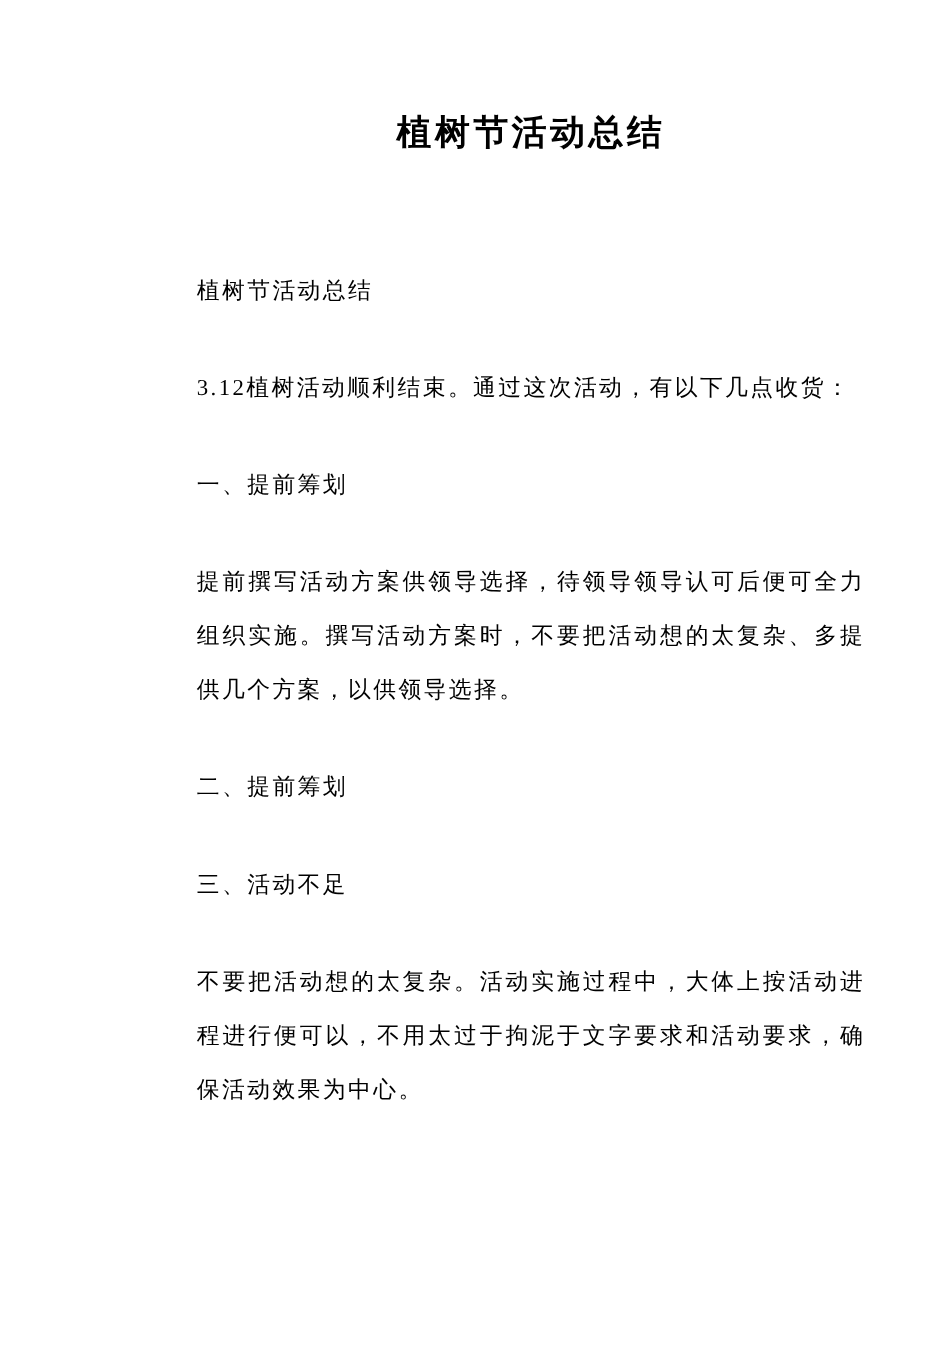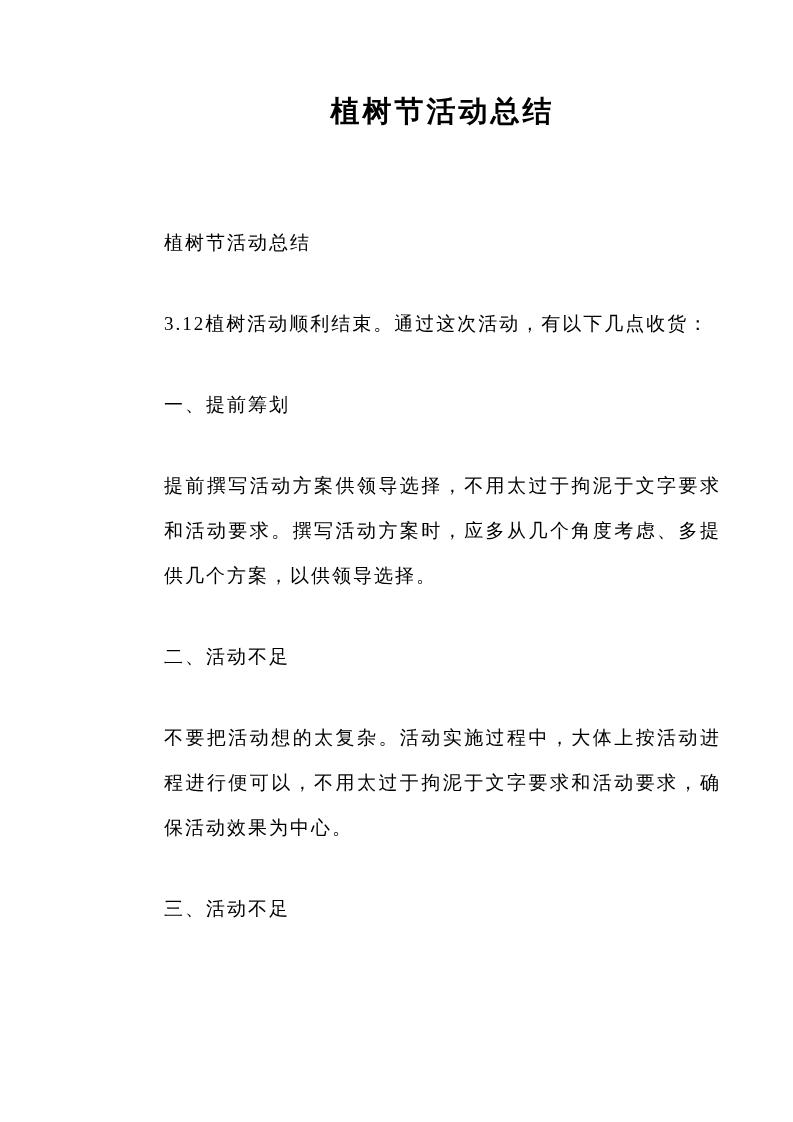--- a/index.html
+++ b/index.html
@@ -55,19 +55,19 @@
 <body>
 
 <div class="page">
 
   <div class="doc-title">植树节活动总结</div>
 
   <div class="content">
     <p class="block">植树节活动总结</p>
     <p class="block">3.12植树活动顺利结束。通过这次活动，有以下几点收货：</p>
     <p class="block">一、提前筹划</p>
-    <p class="block">提前撰写活动方案供领导选择，不用太过于拘泥于文字要求和活动要求。撰写活动方案时，应多从几个角度考虑、多提供几个方案，以供领导选择。</p>
-    <p class="block">二、活动不足</p>
+    <p class="block">提前撰写活动方案供领导选择，待领导领导认可后便可全力组织实施。撰写活动方案时，不要把活动想的太复杂、多提供几个方案，以供领导选择。</p>
+    <p class="block">二、提前筹划</p>
+    <p class="block">三、活动不足</p>
     <p class="block">不要把活动想的太复杂。活动实施过程中，大体上按活动进程进行便可以，不用太过于拘泥于文字要求和活动要求，确保活动效果为中心。</p>
-    <p class="block">三、活动不足</p>
   </div>
 
 </div>
 
 </body></html>

